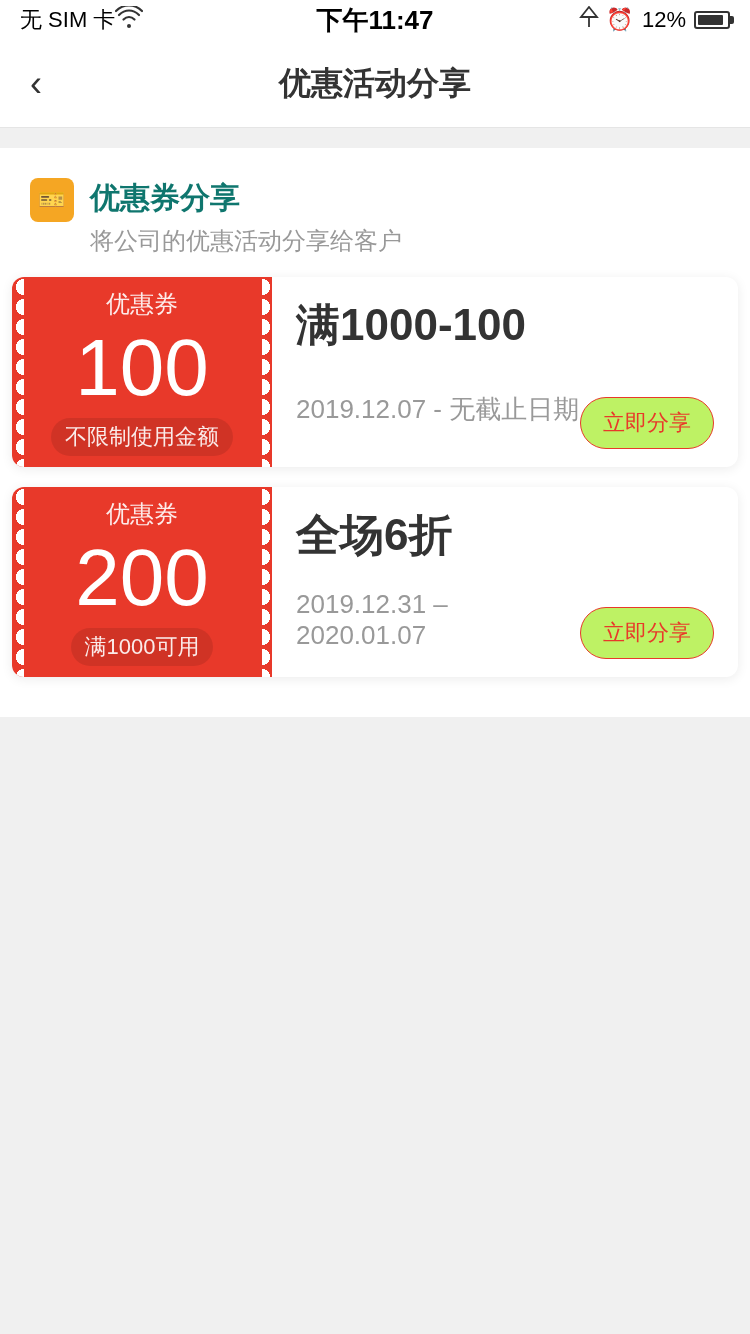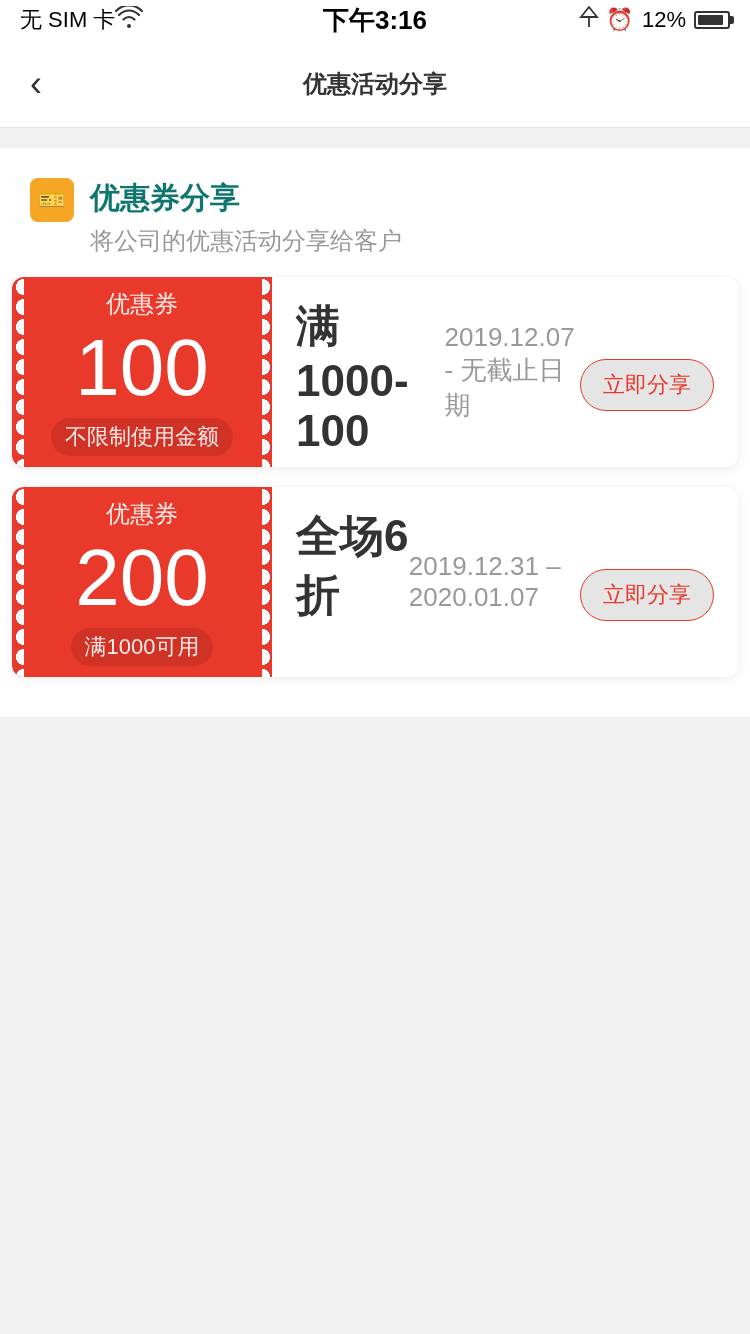--- a/index.html
+++ b/index.html
@@ -83,21 +83,21 @@
     }
     .nav-back {
       position: absolute;
       left: 30px;
       font-size: 36px;
       color: #333;
       cursor: pointer;
       line-height: 1;
     }
     .nav-title {
-      font-size: 24px;
+      font-size: 32px;
       font-weight: 600;
       color: #333;
     }
 
     
     .section-divider {
       height: 20px;
       background: #f0f0f0;
     }
 
@@ -204,21 +204,21 @@
       color: rgba(255,255,255,0.9);
       background: rgba(0,0,0,0.1);
       padding: 4px 14px;
       border-radius: 20px;
     }
 
     
     .coupon-right {
       flex: 1;
       display: flex;
-      flex-direction: row;
+      flex-direction: column;
       justify-content: center;
       padding: 20px 24px;
     }
     .coupon-name {
       font-size: 44px;
       font-weight: 700;
       color: #333;
       margin-bottom: 16px;
     }
     .coupon-date-row {
@@ -230,21 +230,21 @@
       font-size: 26px;
       color: #999;
       flex: 1;
     }
     .share-btn {
       border: 1.5px solid #e8392a;
       border-radius: 30px;
       padding: 10px 22px;
       font-size: 22px;
       color: #e8392a;
-      background: #e5e5e5;
+      background: #bef264;
       cursor: pointer;
       white-space: nowrap;
       flex-shrink: 0;
       margin-top: 26px;
     }
 
     
     .main-content {
       background: #f0f0f0;
       min-height: 600px;
@@ -258,21 +258,21 @@
     <span>无 SIM 卡</span>
     <span>
       <svg width="28" height="22" viewBox="0 0 28 22" fill="none">
         <path d="M14 18a2 2 0 110 4 2 2 0 010-4z" fill="#333"></path>
         <path d="M8.5 13.5C10.1 11.9 11.9 11 14 11s3.9.9 5.5 2.5" stroke="#333" stroke-width="2.2" stroke-linecap="round" fill="none"></path>
         <path d="M4 9C6.8 6.2 10.2 4.5 14 4.5S21.2 6.2 24 9" stroke="#333" stroke-width="2.2" stroke-linecap="round" fill="none"></path>
         <path d="M1 5C4.8 1.2 9.2 -0.5 14 -0.5S23.2 1.2 27 5" stroke="#333" stroke-width="2.2" stroke-linecap="round" fill="none"></path>
       </svg>
     </span>
   </div>
-  <div class="status-center">下午3:16</div>
+  <div class="status-center">下午11:47</div>
   <div class="status-right">
     <span>
       <svg width="20" height="22" viewBox="0 0 20 22" fill="none">
         <path d="M10 1l8 10H2L10 1z" stroke="#333" stroke-width="1.8" fill="none"></path>
         <path d="M10 10v11" stroke="#333" stroke-width="1.8"></path>
       </svg>
     </span>
     <span>⏰</span>
     <span>12%</span>
     <span class="battery-icon">

